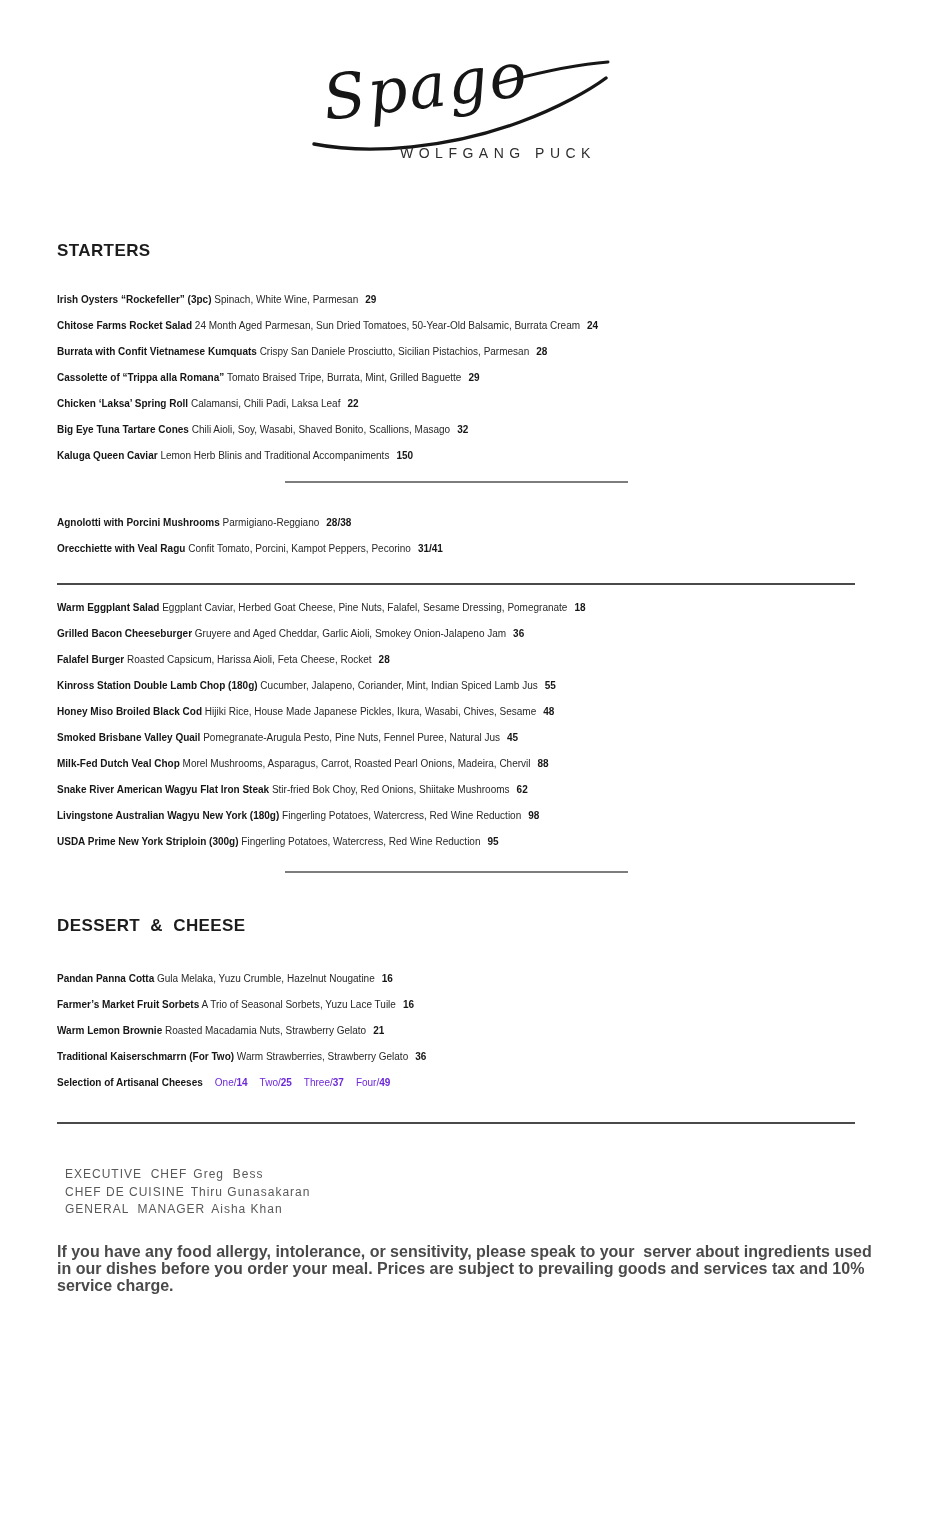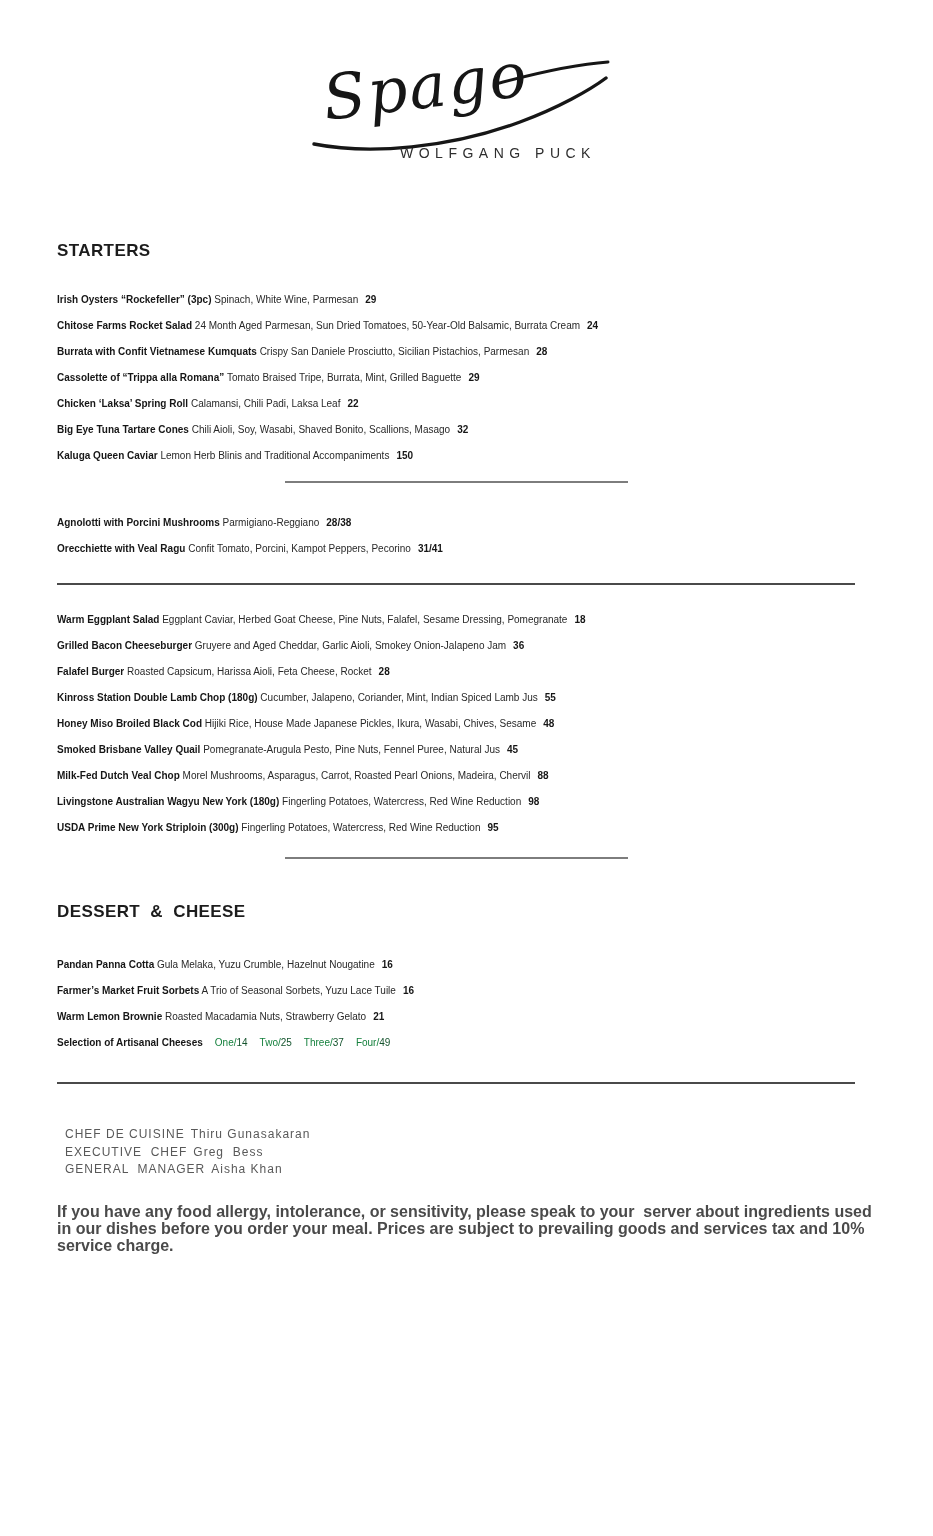--- a/index.html
+++ b/index.html
@@ -28,37 +28,37 @@
     letter-spacing:0.4px; white-space:pre;
   }
   #starters-title { margin-top:76px; }
   #mains-title    { margin-top:32px; }
   #dessert-title  { margin-top:44px; }
   .items .item, .item {
     font-size:10px; line-height:26px; white-space:nowrap; color:#262626;
   }
   .items-starters { margin-top:28px; }
   .items-pasta    { margin-top:27px; }
-  .items-mains    { margin-top:22px; }
+  .items-mains    { margin-top:10px; }
   .items-dessert  { margin-top:32px; }
   .item .name  { font-weight:bold; color:#161616; }
   .item .desc  { font-weight:normal; color:#282828; }
   .item .price { font-weight:bold; color:#161616; margin-left:7px; }
   .divider-short {
     width:343px; height:0; border-top:2px solid #7d7d7d; margin:12px auto 0 auto;
   }
   #divider-short-mains { margin-top:16px; }
   .divider-full {
     width:100%; height:0; border-top:2px solid #4a4a4a;
   }
   #divider-full-1 { margin-top:21px; }
   #divider-full-2 { margin-top:26px; }
   .cheese-opt { margin-left:12px; }
-  .cheese-opt .optlabel { font-weight:normal; color:#15803d; }
-  .cheese-opt .optvalue { font-weight:normal; color:#14532d; }
+  .cheese-opt .optlabel { font-weight:normal; color:#6d28d9; }
+  .cheese-opt .optvalue { font-weight:bold; color:#6d28d9; }
   .staff { margin-top:42px; padding-left:8px; }
   .staff-line {
     font-size:12px; line-height:17.5px; color:#595959;
     letter-spacing:1px; white-space:pre;
   }
   .staff-line .staff-name { margin-left:6px; }
   .allergy {
     margin-top:24px; width:815px;
     font-size:16px; line-height:17px; font-weight:bold; color:#4a4a4a;
     white-space:pre-wrap;
@@ -123,53 +123,55 @@
         <p class="item"><span class="name">Falafel Burger</span> <span class="desc">Roasted Capsicum, Harissa Aioli, Feta Cheese, Rocket</span><span class="price">28</span></p>
 
         <p class="item"><span class="name">Kinross Station Double Lamb Chop (180g)</span> <span class="desc">Cucumber, Jalapeno, Coriander, Mint, Indian Spiced Lamb Jus</span><span class="price">55</span></p>
 
         <p class="item"><span class="name">Honey Miso Broiled Black Cod</span> <span class="desc">Hijiki Rice, House Made Japanese Pickles, Ikura, Wasabi, Chives, Sesame</span><span class="price">48</span></p>
 
         <p class="item"><span class="name">Smoked Brisbane Valley Quail</span> <span class="desc">Pomegranate-Arugula Pesto, Pine Nuts, Fennel Puree, Natural Jus</span><span class="price">45</span></p>
 
         <p class="item"><span class="name">Milk-Fed Dutch Veal Chop</span> <span class="desc">Morel Mushrooms, Asparagus, Carrot, Roasted Pearl Onions, Madeira, Chervil</span><span class="price">88</span></p>
 
+        <p class="item"><span class="name">Snake River American Wagyu Flat Iron Steak</span> <span class="desc">Stir-fried Bok Choy, Red Onions, Shiitake Mushrooms</span><span class="price">62</span></p>
 
         <p class="item"><span class="name">Livingstone Australian Wagyu New York (180g)</span> <span class="desc">Fingerling Potatoes, Watercress, Red Wine Reduction</span><span class="price">98</span></p>
 
         <p class="item"><span class="name">USDA Prime New York Striploin (300g)</span> <span class="desc">Fingerling Potatoes, Watercress, Red Wine Reduction</span><span class="price">95</span></p>
       </div>
 
     <div class="divider-short" id="divider-short-mains"></div>
   </section>
 
   <section>
     <h2 class="section-title" id="dessert-title">DESSERT  &amp;  CHEESE</h2>
 
     <div class="items items-dessert">
 
         <p class="item"><span class="name">Pandan Panna Cotta</span> <span class="desc">Gula Melaka, Yuzu Crumble, Hazelnut Nougatine</span><span class="price">16</span></p>
 
         <p class="item"><span class="name">Farmer’s Market Fruit Sorbets</span> <span class="desc">A Trio of Seasonal Sorbets, Yuzu Lace Tuile</span><span class="price">16</span></p>
 
         <p class="item"><span class="name">Warm Lemon Brownie</span> <span class="desc">Roasted Macadamia Nuts, Strawberry Gelato</span><span class="price">21</span></p>
 
+        <p class="item"><span class="name">Traditional Kaiserschmarrn (For Two)</span> <span class="desc">Warm Strawberries, Strawberry Gelato</span><span class="price">36</span></p>
       </div>
 
     <p class="item"><span class="name">Selection of Artisanal Cheeses</span><span class="cheese-opt"><span class="optlabel">One/</span><span class="optvalue">14</span></span><span class="cheese-opt"><span class="optlabel">Two/</span><span class="optvalue">25</span></span><span class="cheese-opt"><span class="optlabel">Three/</span><span class="optvalue">37</span></span><span class="cheese-opt"><span class="optlabel">Four/</span><span class="optvalue">49</span></span></p>
   </section>
 
   <div class="divider-full" id="divider-full-2"></div>
 
   <footer>
     <div class="staff">
 
+        <p class="staff-line"><span class="staff-role">EXECUTIVE  CHEF</span><span class="staff-name">Greg  Bess</span></p>
+
         <p class="staff-line"><span class="staff-role">CHEF DE CUISINE</span><span class="staff-name">Thiru Gunasakaran</span></p>
-
-        <p class="staff-line"><span class="staff-role">EXECUTIVE  CHEF</span><span class="staff-name">Greg  Bess</span></p>
 
         <p class="staff-line"><span class="staff-role">GENERAL  MANAGER</span><span class="staff-name">Aisha Khan</span></p>
       </div>
 
     <p class="allergy">If you have any food allergy, intolerance, or sensitivity, please speak to your  server about ingredients used in our dishes before you order your meal. Prices are subject to prevailing goods and services tax and 10% service charge.</p>
   </footer>
 
 </div>
 
 </body></html>

